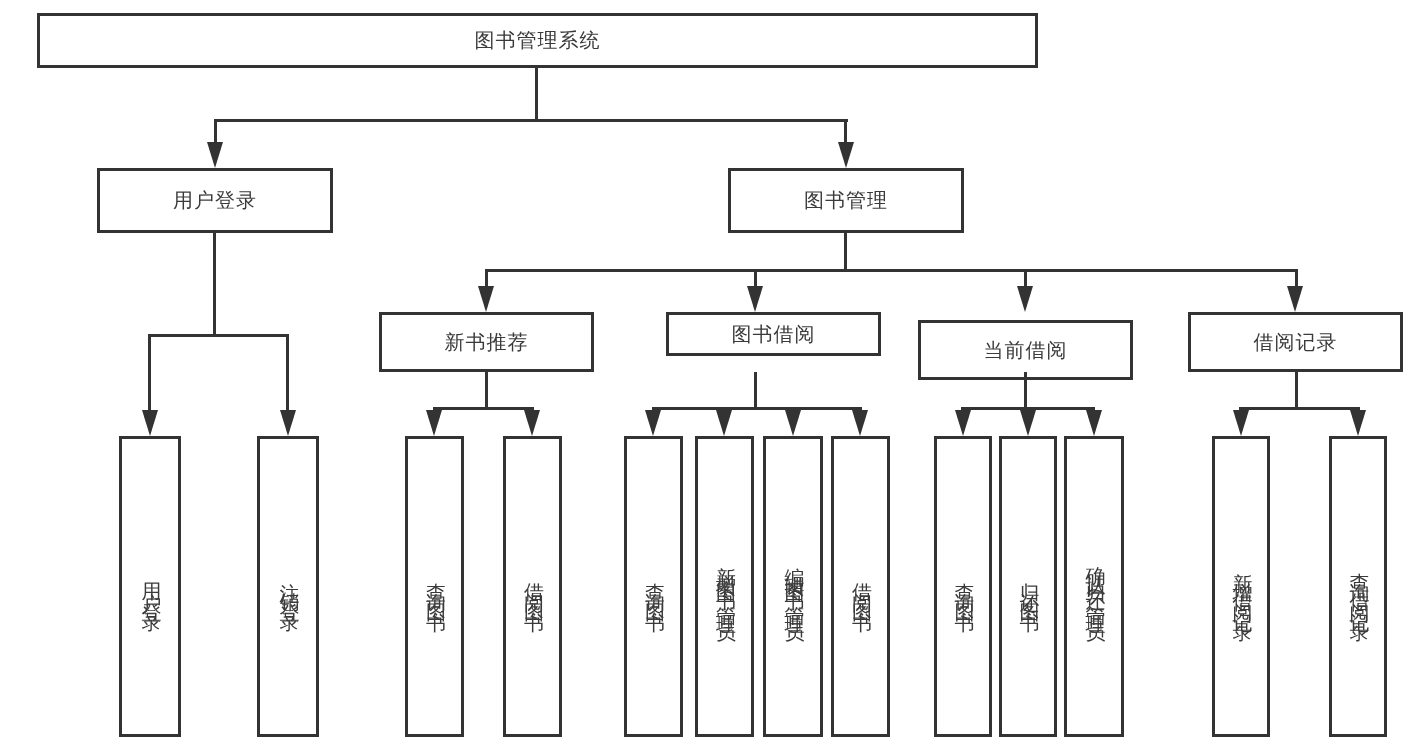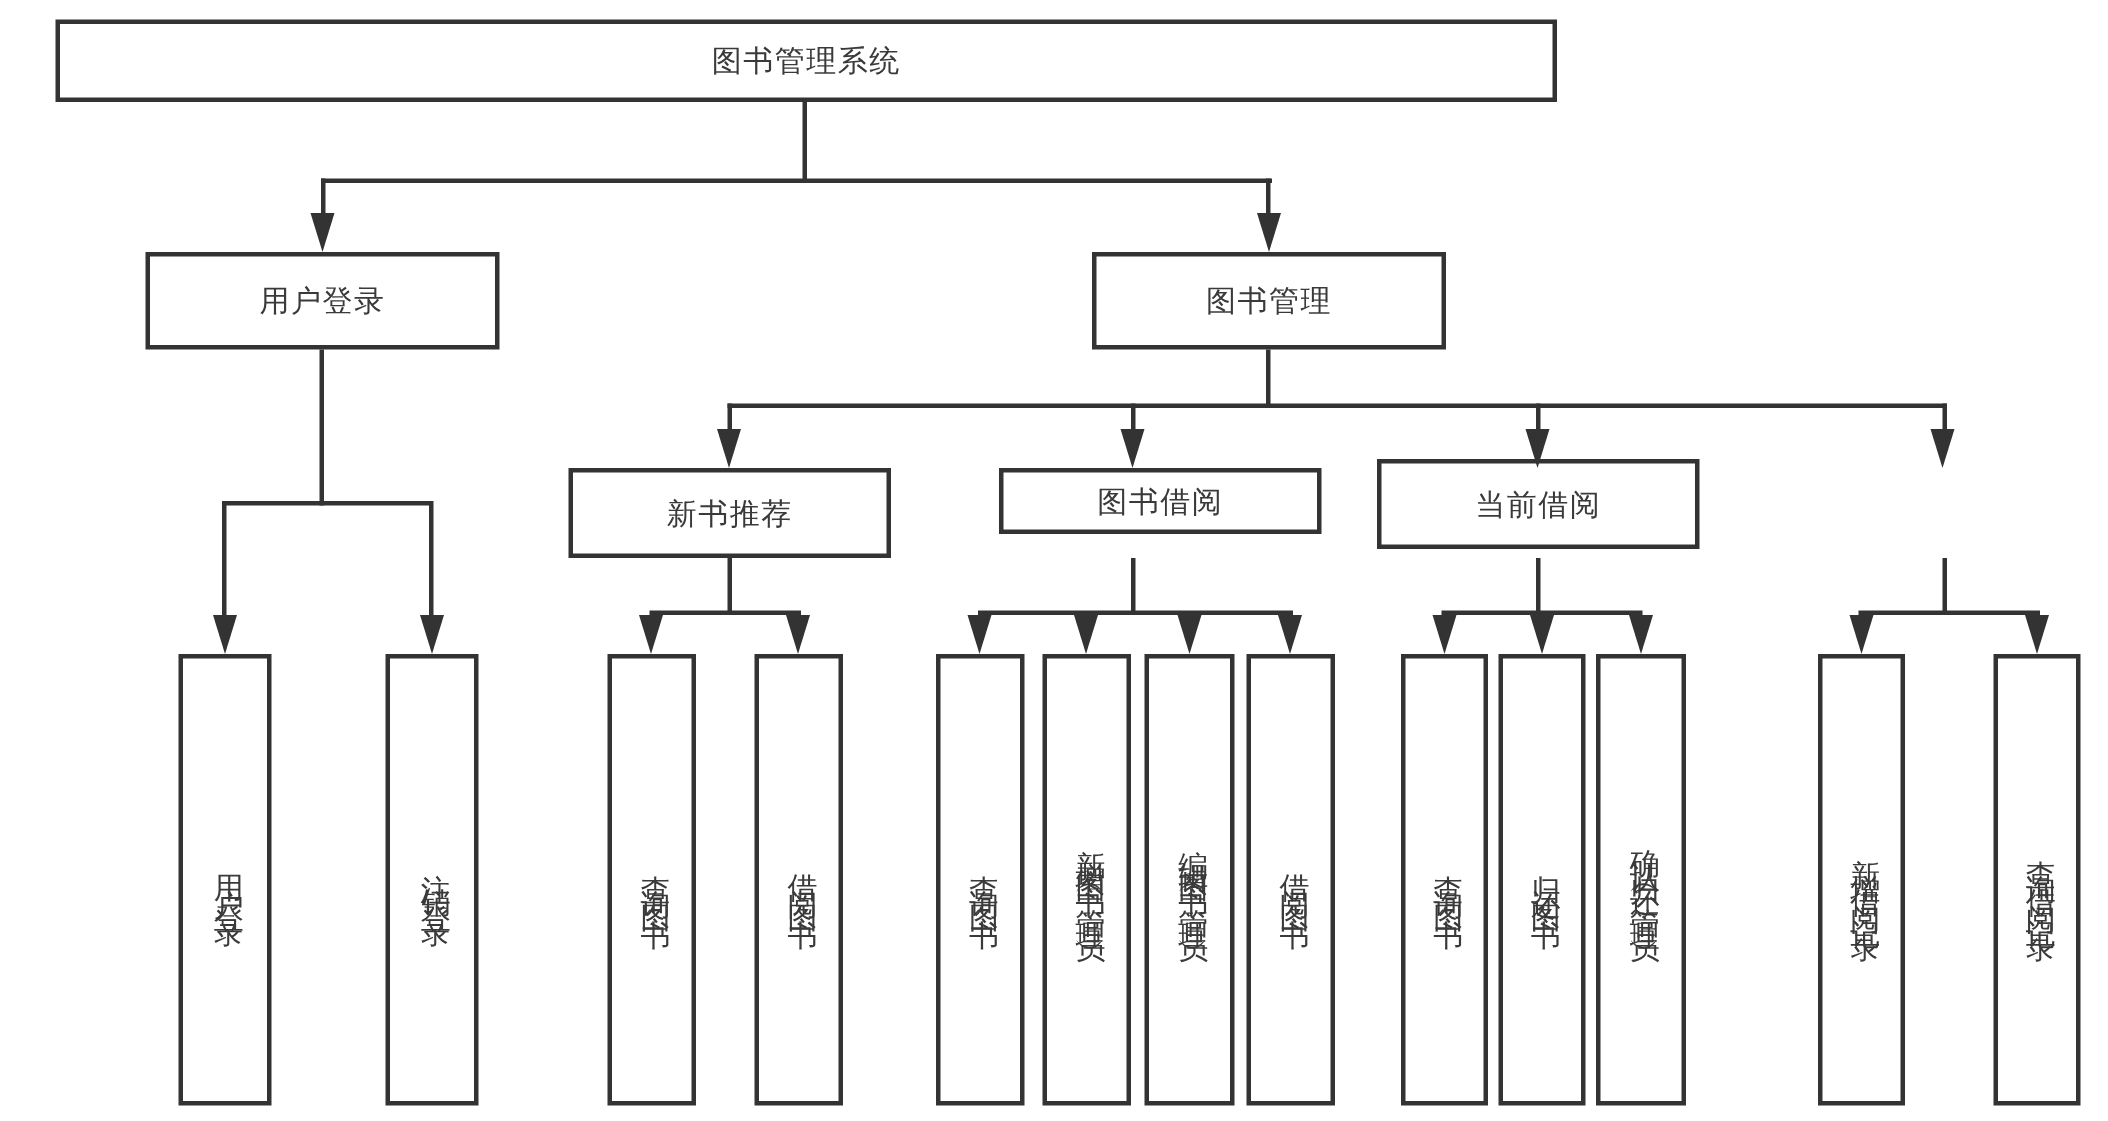--- a/index.html
+++ b/index.html
@@ -44,22 +44,25 @@
   <div class="box hbox" style="left:363px;top:312px;width:215px;height:60px;">
     <span>新书推荐</span>
   </div>
 
   <div class="box hbox" style="left:712px;top:168px;width:236px;height:65px;">
     <span>图书管理</span>
   </div>
   <div class="box hbox" style="left:650px;top:312px;width:215px;height:44px;">
     <span>图书借阅</span>
   </div>
-  <div class="box hbox" style="left:902px;top:306px;width:215px;height:60px;">
+  <div class="box hbox" style="left:902px;top:320px;width:215px;height:60px;">
     <span>当前借阅</span>
+  </div>
+  <div class="box hbox" style="left:1172px;top:312px;width:215px;height:60px;">
+    <span>借阅记录</span>
   </div>
 
   <div class="box vbox" style="left:103px;top:436px;width:62px;height:301px;">
     <span>用户登录</span>
   </div>
   <div class="box vbox" style="left:241px;top:436px;width:62px;height:301px;">
     <span>注销登录</span>
   </div>
 
   <div class="box vbox" style="left:389px;top:436px;width:59px;height:301px;">

